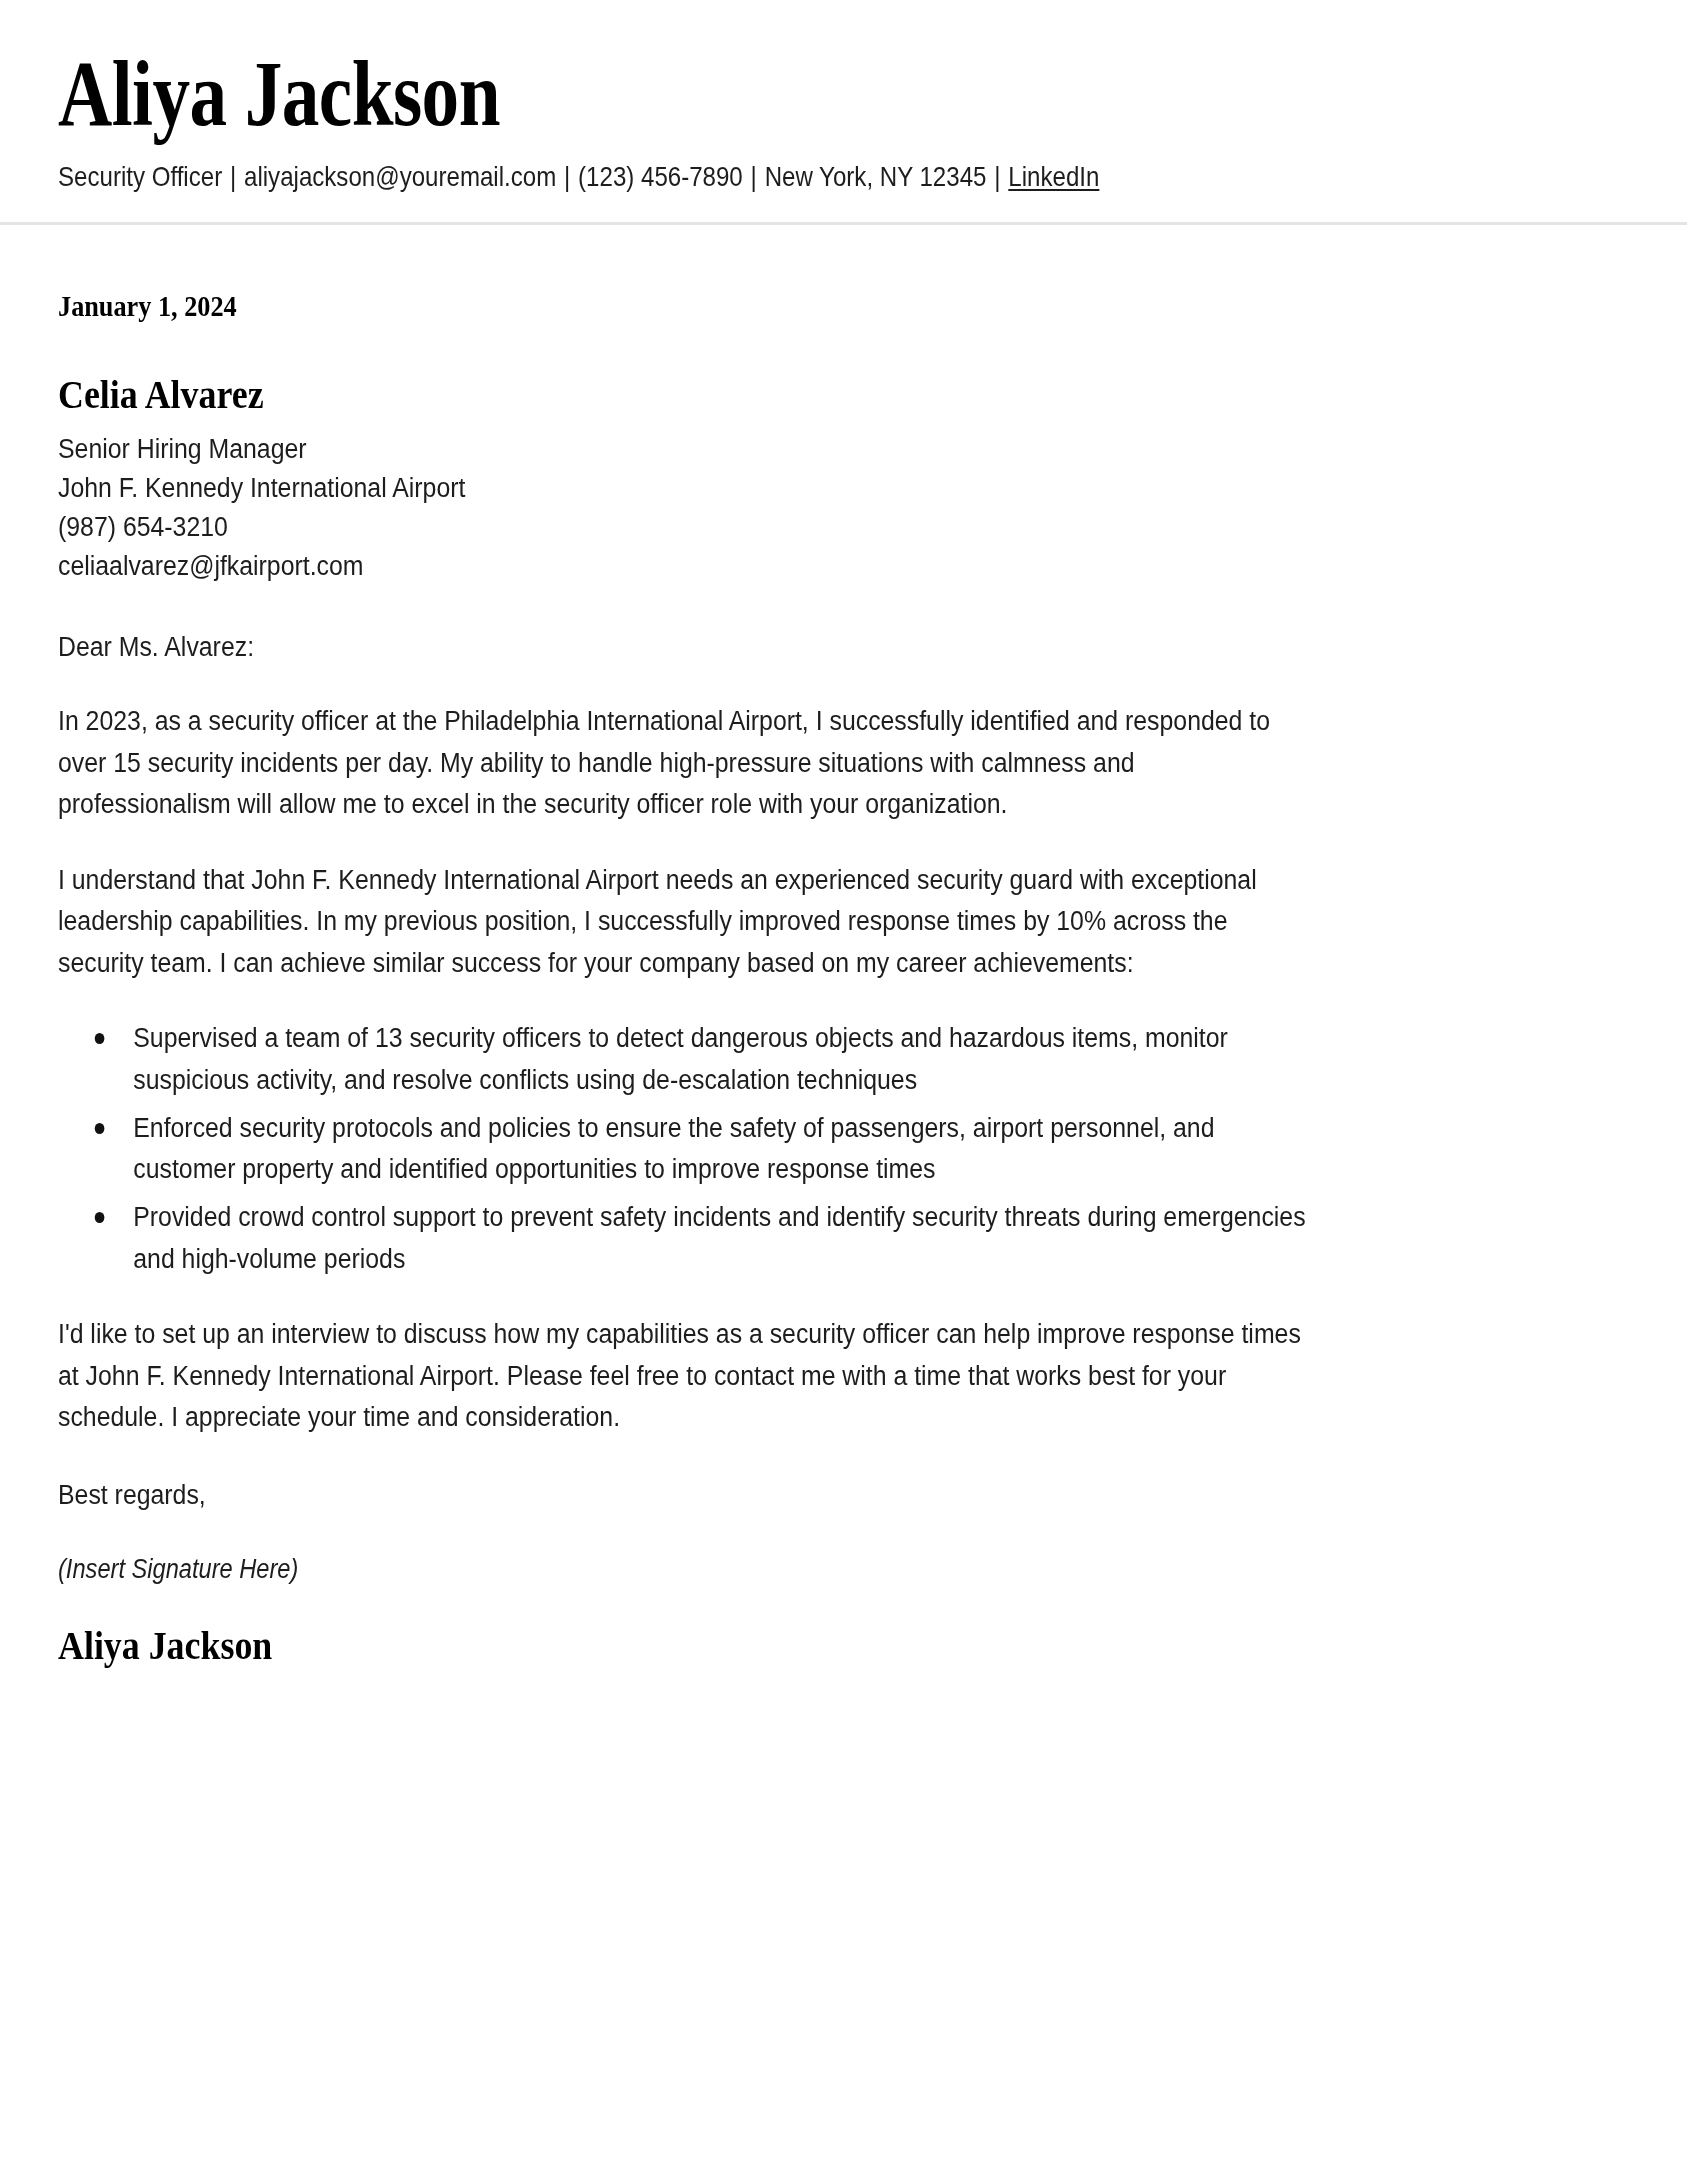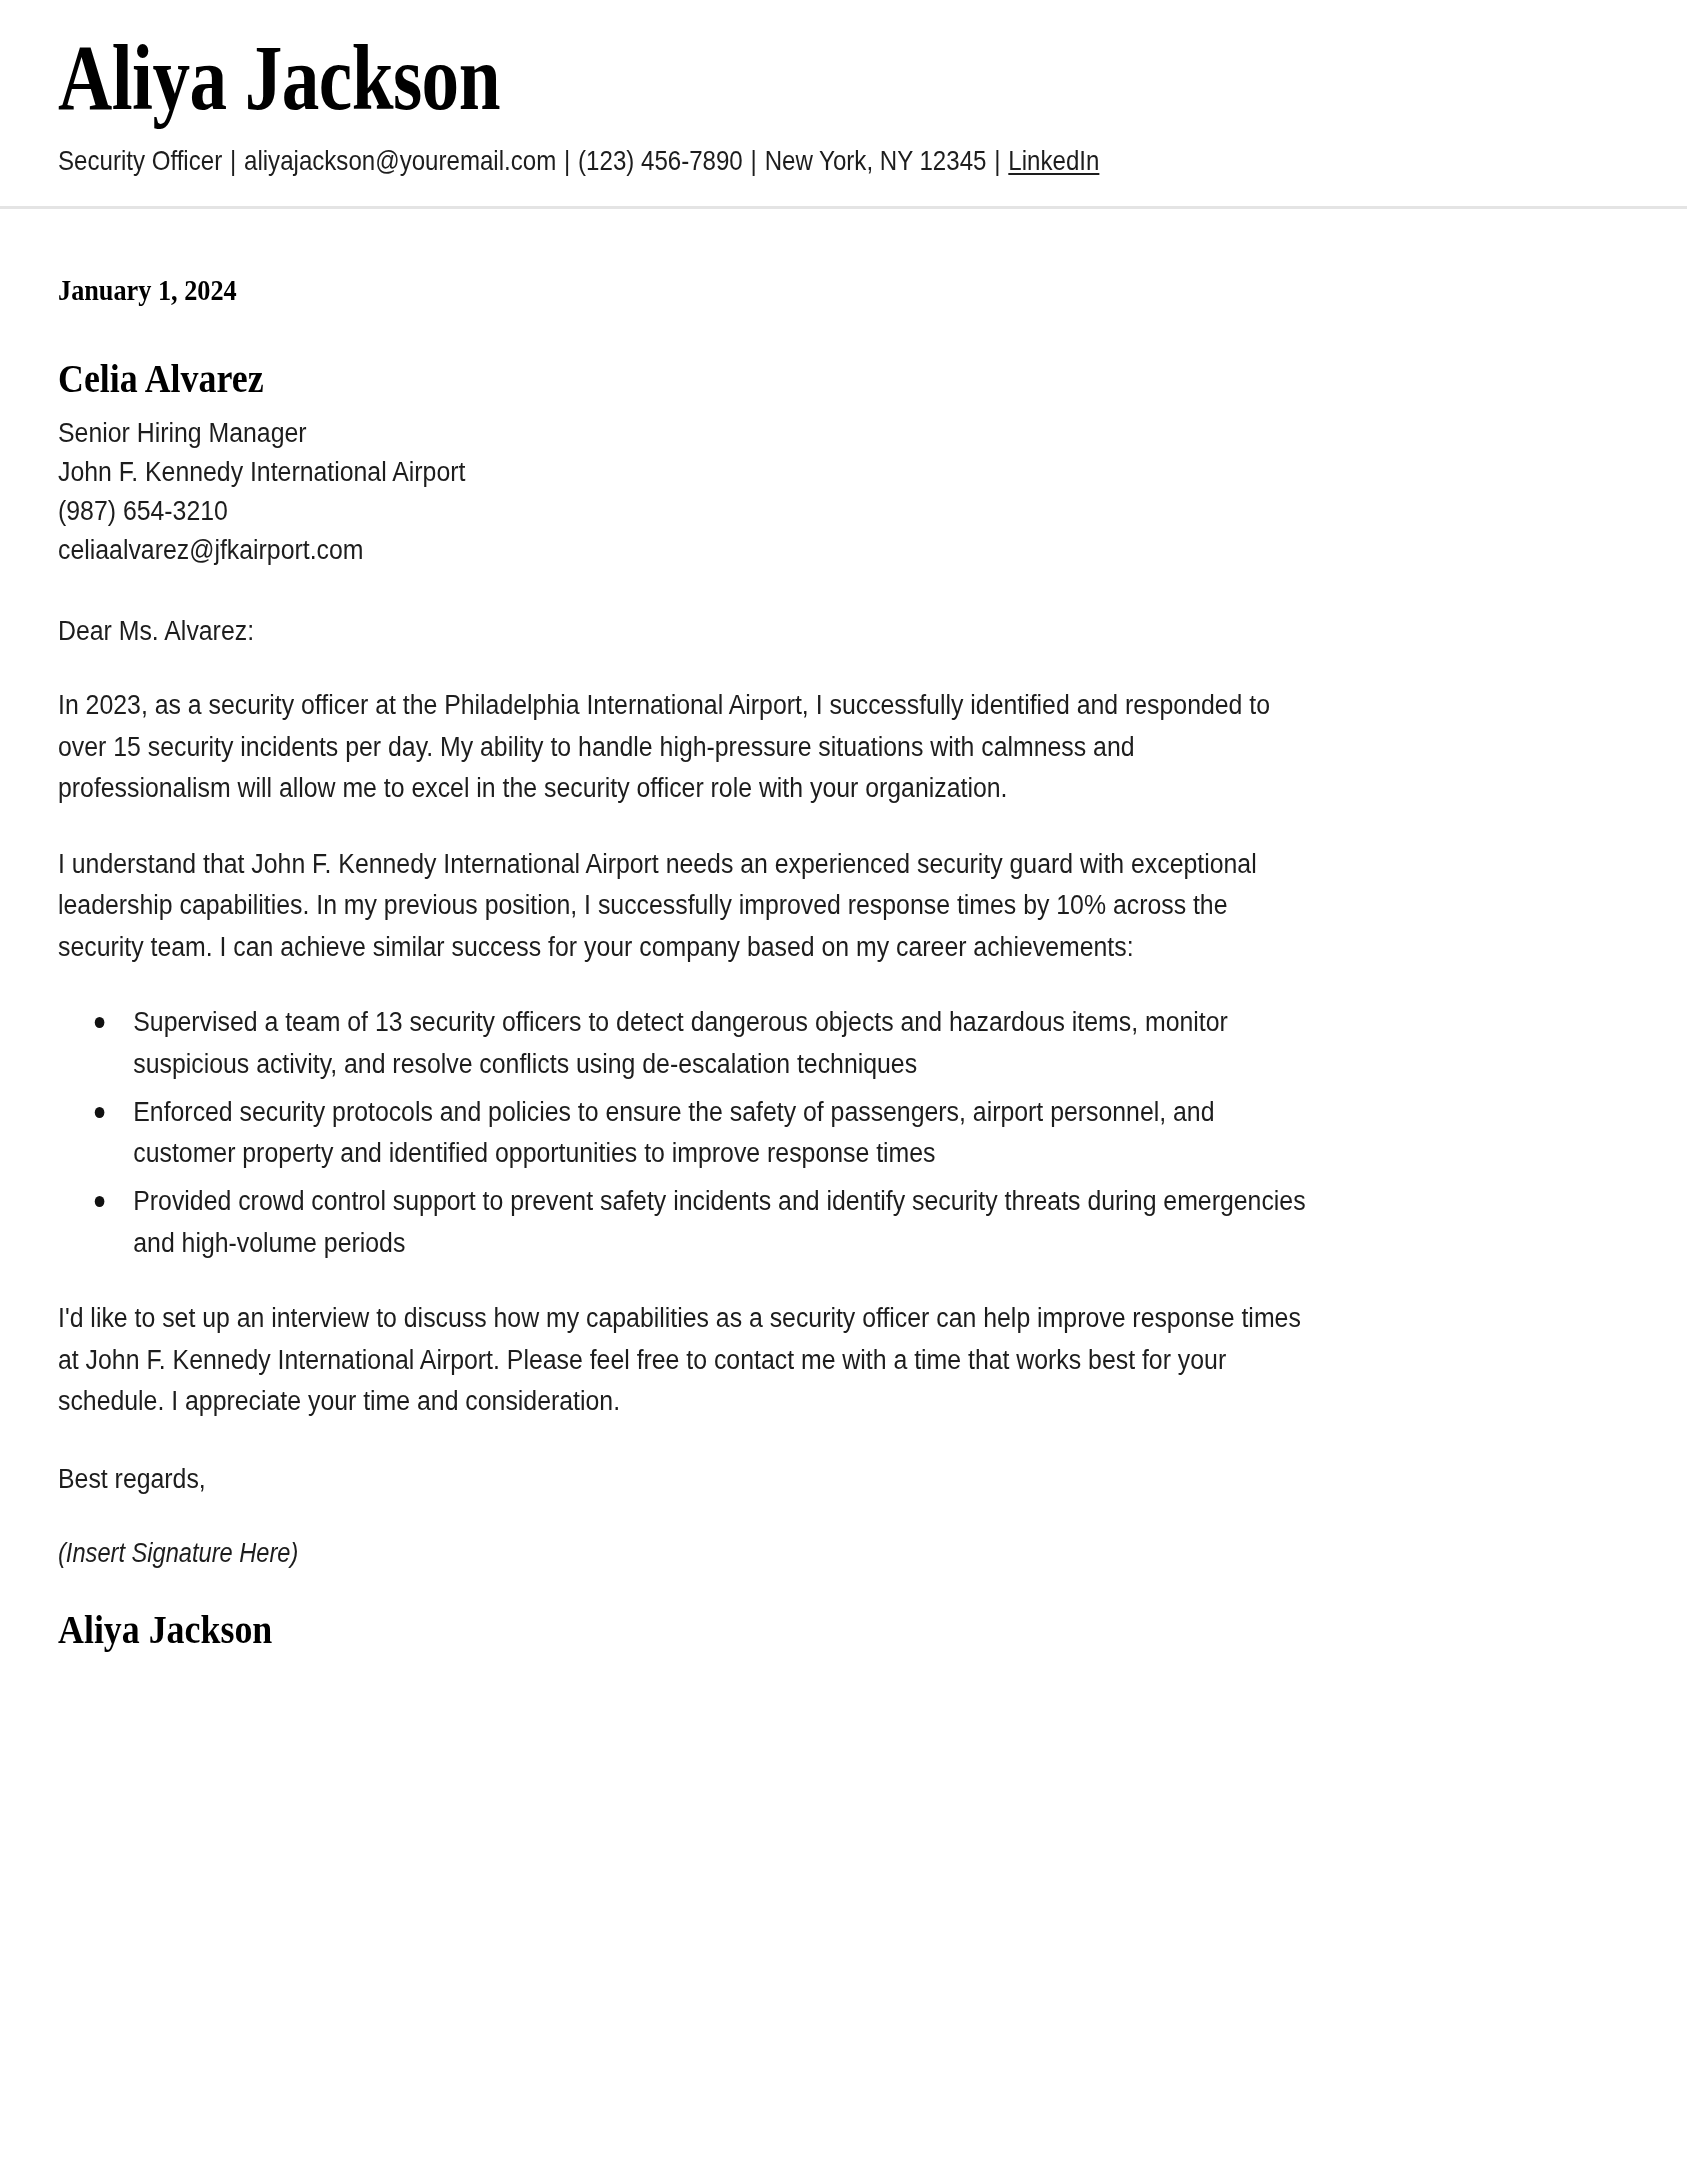--- a/index.html
+++ b/index.html
@@ -14,21 +14,21 @@
     color: #1a1a1a;
     -webkit-font-smoothing: antialiased;
   }
 
   .page {
     position: relative;
     width: 1371px;
     height: 2183px;
     background: #ffffff;
     box-sizing: border-box;
-    padding: 0 58px;
+    padding: 16px 58px;
   }
 
   
   .header {
     padding-top: 30px;
   }
   .applicant-name {
     font-family: "Liberation Serif", "DejaVu Serif", serif;
     font-weight: 700;
     font-size: 94px;

